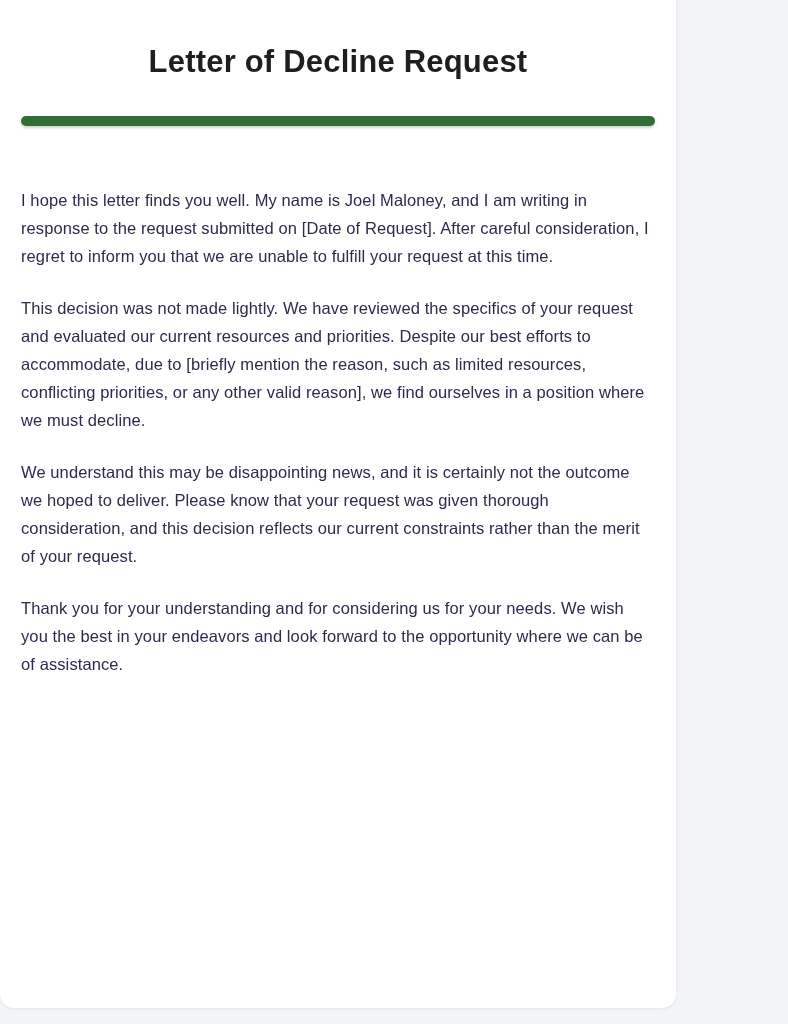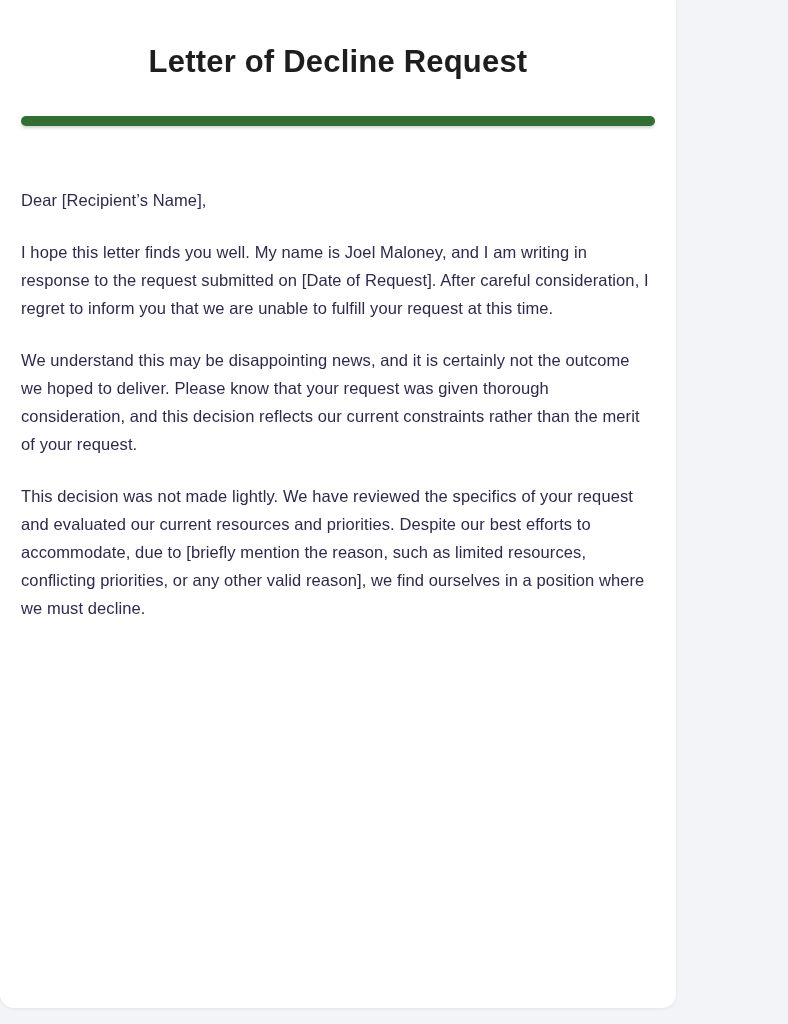--- a/index.html
+++ b/index.html
@@ -55,18 +55,18 @@
     letter-spacing: 0.1px;
   }
 </style>
 </head>
 <body>
 
 <div class="card">
   <h1 class="title">Letter of Decline Request</h1>
   <div class="divider"></div>
   <div class="body-text">
-    <p>Dear [Recipient’s Name],</p>
     <p>I hope this letter finds you well. My name is Joel Maloney, and I am writing in response to the request submitted on [Date of Request]. After careful consideration, I regret to inform you that we are unable to fulfill your request at this time.</p>
+    <p>This decision was not made lightly. We have reviewed the specifics of your request and evaluated our current resources and priorities. Despite our best efforts to accommodate, due to [briefly mention the reason, such as limited resources, conflicting priorities, or any other valid reason], we find ourselves in a position where we must decline.</p>
     <p>We understand this may be disappointing news, and it is certainly not the outcome we hoped to deliver. Please know that your request was given thorough consideration, and this decision reflects our current constraints rather than the merit of your request.</p>
-    <p>This decision was not made lightly. We have reviewed the specifics of your request and evaluated our current resources and priorities. Despite our best efforts to accommodate, due to [briefly mention the reason, such as limited resources, conflicting priorities, or any other valid reason], we find ourselves in a position where we must decline.</p>
+    <p>Thank you for your understanding and for considering us for your needs. We wish you the best in your endeavors and look forward to the opportunity where we can be of assistance.</p>
   </div>
 </div>
 
 </body></html>

